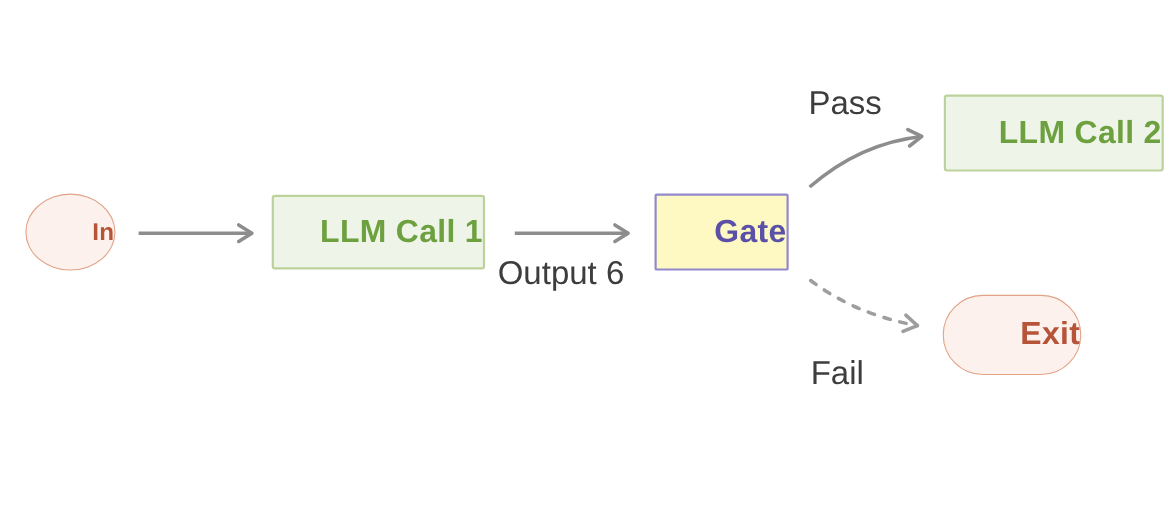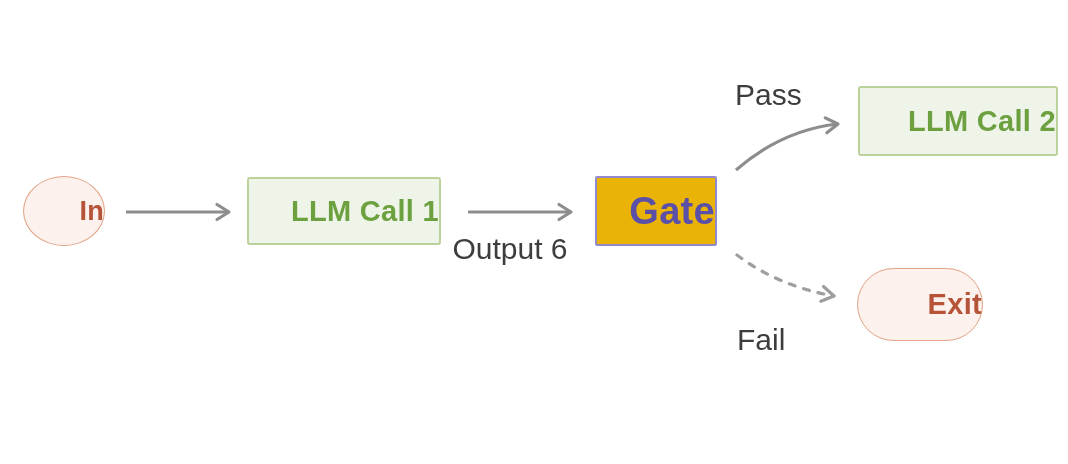--- a/index.html
+++ b/index.html
@@ -25,32 +25,32 @@
     letter-spacing:0.3px;
   }
   .node-green {
     background:#eef4e7;
     border:2px solid #bcd29b;
     border-radius:3px;
     color:#6da03f;
     font-size:29px;
   }
   .node-purple {
-    background:#eab308;
+    background:#fef9c3;
     border:2px solid #9289cd;
     border-radius:2px;
     color:#5a50a8;
-    font-size:38px;
+    font-size:29px;
   }
   .node-peach {
     background:#fcf1ec;
     border:1.6px solid #e2a285;
     color:#b55438;
   }
-  .node-in   { left:23px;  top:176px; width:82px;  height:70px; border-radius:50%; font-size:27px; }
+  .node-in   { left:23px;  top:176px; width:82px;  height:70px; border-radius:50%; font-size:22px; }
   .node-llm1 { left:247px; top:177px; width:194px; height:68px; }
   .node-gate { left:595px; top:176px; width:122px; height:70px; }
   .node-llm2 { left:858px; top:86px;  width:200px; height:70px; }
   .node-exit { left:857px; top:268px; width:126px; height:73px; border-radius:37px; font-size:29px; }
 
   .edge-label {
     position:absolute;
     color:#3d3d3d;
     font-size:30px;
     font-weight:400;

